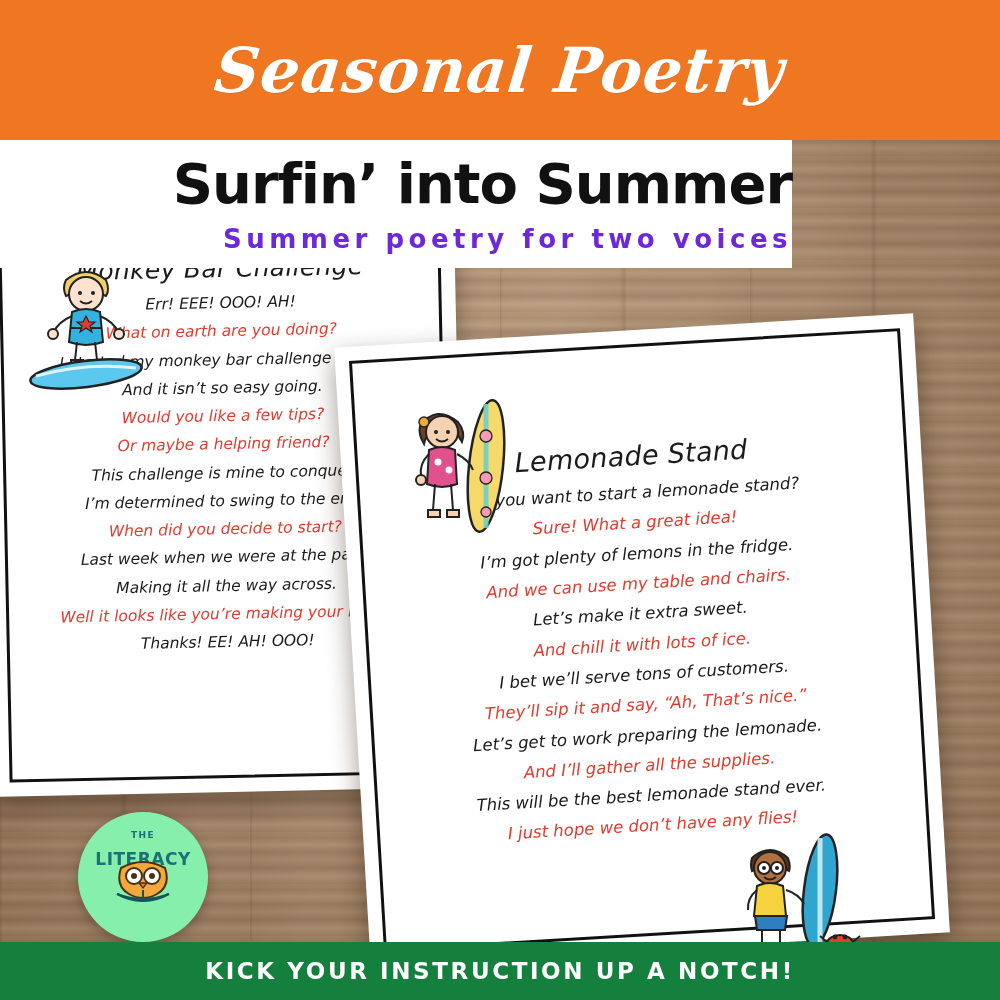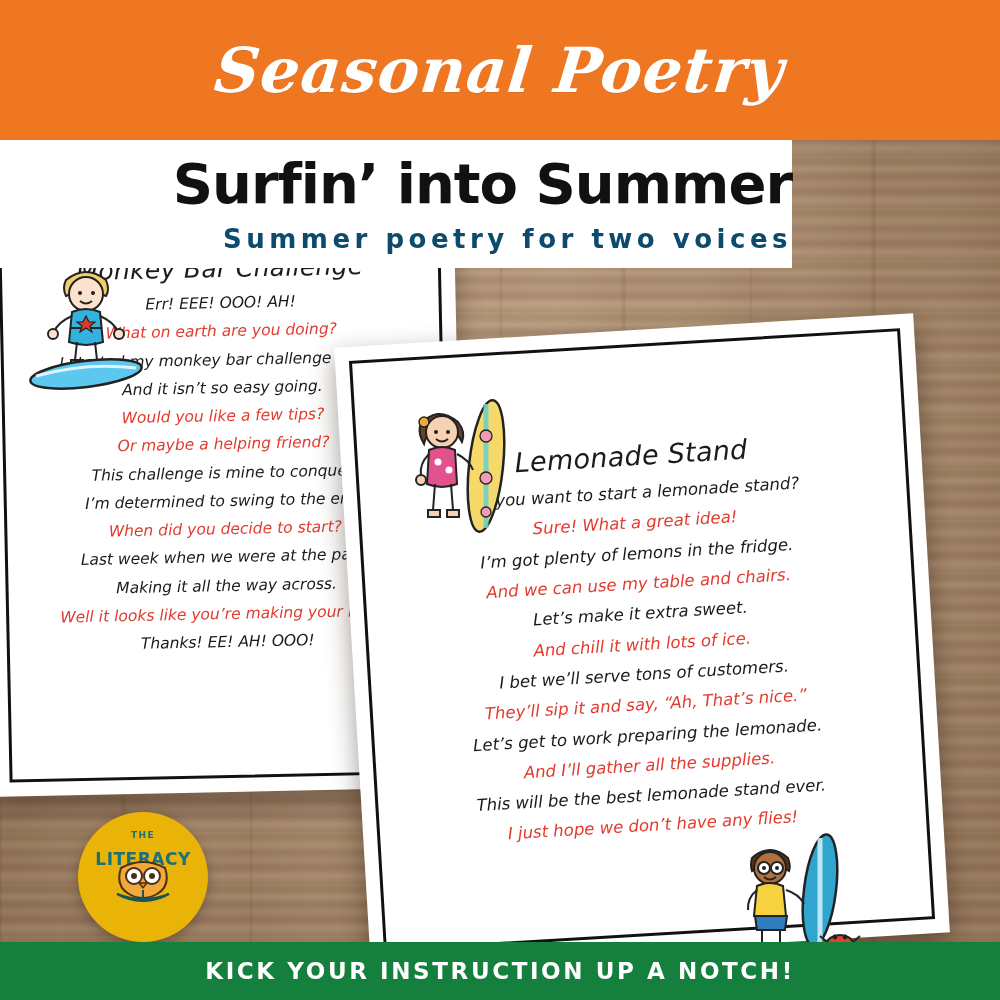--- a/index.html
+++ b/index.html
@@ -104,21 +104,21 @@
     font-size: 56px;
     color: #111111;
     letter-spacing: -1px;
     line-height: 1;
     margin-top: 2px;
   }
   .title-sub {
     font-family: "DejaVu Sans", sans-serif;
     font-weight: bold;
     font-size: 26px;
-    color: #0c4a6e;
+    color: #6d28d9;
     letter-spacing: 4.5px;
     margin-top: 12px;
   }
 
   
   .bottom-banner {
     position: absolute;
     left: 0; bottom: 0;
     width: 1000px;
     height: 58px;
@@ -228,21 +228,21 @@
   #clip-boy-board { left: 728px; top: 832px; z-index: 8; }
 
   
   .logo {
     position: absolute;
     left: 78px;
     top: 812px;
     width: 130px;
     height: 130px;
     border-radius: 50%;
-    background: #eab308;
+    background: #86efac;
     box-shadow: 0 4px 12px rgba(40,25,12,0.35);
     z-index: 10;
     display: flex;
     flex-direction: column;
     align-items: center;
     justify-content: flex-start;
     padding-top: 18px;
     box-sizing: border-box;
   }
   .logo-top {

